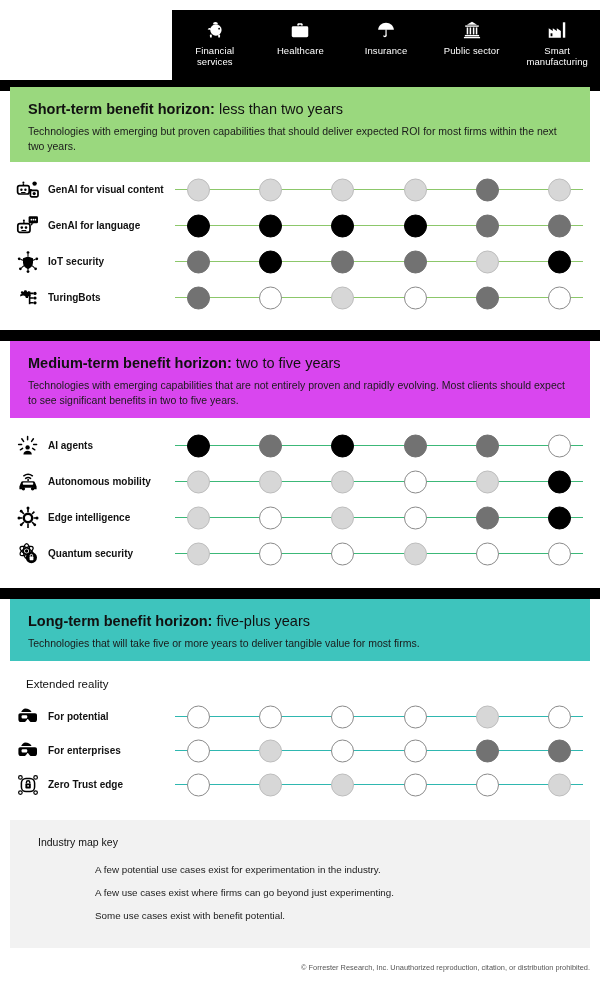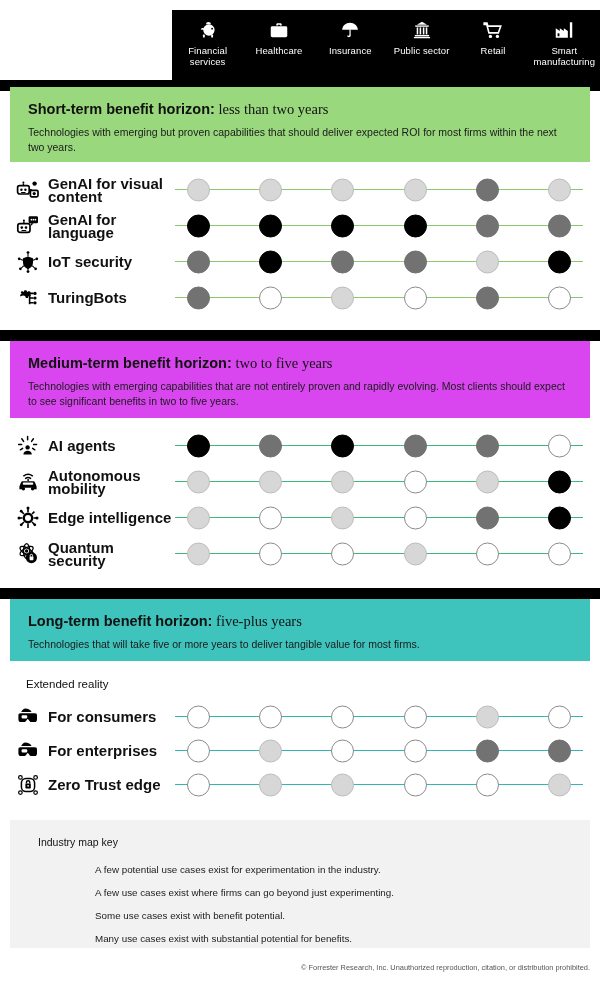--- a/index.html
+++ b/index.html
@@ -32,36 +32,36 @@
 
   
   .rule{position:absolute;left:0;width:600px;height:11px;background:#000;}
 
   
   .band{position:absolute;left:10px;width:580px;}
   .band-title{
     font-size:14.5px;color:#111;padding:14px 0 0 18px;letter-spacing:0;
   }
   .band-title b{font-weight:bold;}
-  .band-title span{font-weight:normal;font-family:Liberation Serif, serif;}
+  .band-title span{font-weight:normal;}
   .band-desc{
     font-size:10.5px;line-height:15px;color:#1a1a1a;padding:7px 18px 0 18px;
   }
 
   
   .rowblock{position:absolute;left:0;width:600px;}
   .row{position:relative;height:34px;}
   .row-ico{
     position:absolute;left:16px;top:50%;transform:translateY(-50%);
     width:24px;height:24px;
   }
   .row-ico svg{display:block;}
   .row-label{
     position:absolute;left:48px;top:50%;transform:translateY(-50%);
-    font-size:15px;font-weight:bold;color:#111;line-height:12.5px;
+    font-size:10px;font-weight:bold;color:#111;line-height:12.5px;
     width:125px;
   }
   .track{
     position:absolute;left:175px;right:17px;top:50%;height:2px;
     transform:translateY(-50%);
   }
   .track-line{position:absolute;left:0;right:0;top:0;height:1.4px;}
   .dots{
     position:absolute;left:0;right:0;top:50%;transform:translateY(-50%);
     display:flex;justify-content:space-between;align-items:center;
@@ -152,30 +152,20 @@
             <rect x="16.1" y="9.2" width="1.7" height="7.6"></rect>
             <rect x="4.2" y="17.4" width="15.6" height="1.6"></rect>
             <rect x="3.2" y="19.6" width="17.6" height="1.4"></rect>
           </svg>
         </span>
         <span class="hdr-label">Public sector</span>
       </div>
       <div class="hdr-col">
         <span class="hdr-ico">
           <svg width="22" height="22" viewBox="0 0 24 24" fill="#ffffff">
-            <path d="M2.4 4.4h3l1 3.4h14l-2.6 7.4H7.6L5.2 6H2.4z" fill="none" stroke="#ffffff" stroke-width="1.8"></path>
-            <circle cx="9.2" cy="19" r="1.8"></circle>
-            <circle cx="16.8" cy="19" r="1.8"></circle>
-          </svg>
-        </span>
-        <span class="hdr-label">Retail</span>
-      </div>
-      <div class="hdr-col">
-        <span class="hdr-ico">
-          <svg width="22" height="22" viewBox="0 0 24 24" fill="#ffffff">
             <rect x="18.4" y="3.6" width="2.6" height="16.8"></rect>
             <path d="M3 20.4V10l4.4 3.1V10l4.4 3.1V10l4.4 3.1v7.3z"></path>
             <rect x="5" y="15.6" width="2" height="3.2" fill="#000"></rect>
           </svg>
         </span>
         <span class="hdr-label">Smart manufacturing</span>
       </div>
     </div>
 
   <div id="sections-host">
@@ -416,21 +406,21 @@
       <div class="group-title" style="top: 678px;">Extended reality</div>
       <div class="rowblock" style="top: 700px;">
         <div class="row" style="height: 34px;">
           <span class="row-ico">
             <svg width="24" height="24" viewBox="0 0 24 24" fill="#000">
               <path d="M4.4 8.2h14.6c1.3 0 2 .8 2 2.2v4c0 1.6-1 2.6-2.6 2.6h-3c-1 0-1.5-.4-2.1-1.2l-1-1.4c-.3-.4-.8-.4-1.1 0l-1 1.4c-.6.8-1.1 1.2-2.1 1.2H5c-1.6 0-2.6-1-2.6-2.6v-4c0-1.4.7-2.2 2-2.2z"></path>
               <path d="M9.2 3.4c3 0 5.4 1.4 6.4 3.6H5.2c1-2.2 2.6-3.6 4-3.6z"></path>
               <rect x="5.6" y="10.2" width="5.6" height="3.4" rx="1" fill="#fff"></rect>
             </svg>
           </span>
-          <span class="row-label">For consumers</span>
+          <span class="row-label">For potential</span>
           <span class="track">
             <span class="track-line" style="background:#2fb7b0"></span>
             <span class="dots">
               <span class="dot lvl1"></span>
               <span class="dot lvl1"></span>
               <span class="dot lvl1"></span>
               <span class="dot lvl1"></span>
               <span class="dot lvl2"></span>
               <span class="dot lvl1"></span>
             </span>
@@ -500,19 +490,18 @@
         <div class="legend-item">
           <span class="legend-dot lvl2"></span>
           <span class="legend-text">A few use cases exist where firms can go beyond just experimenting.</span>
         </div>
         <div class="legend-item">
           <span class="legend-dot lvl3"></span>
           <span class="legend-text">Some use cases exist with benefit potential.</span>
         </div>
         <div class="legend-item">
           <span class="legend-dot lvl4"></span>
-          <span class="legend-text">Many use cases exist with substantial potential for benefits.</span>
         </div>
       </div>
   </div>
 
   <div class="footer">© Forrester Research, Inc. Unauthorized reproduction, citation, or distribution prohibited.</div>
 </div>
 
 </body></html>

